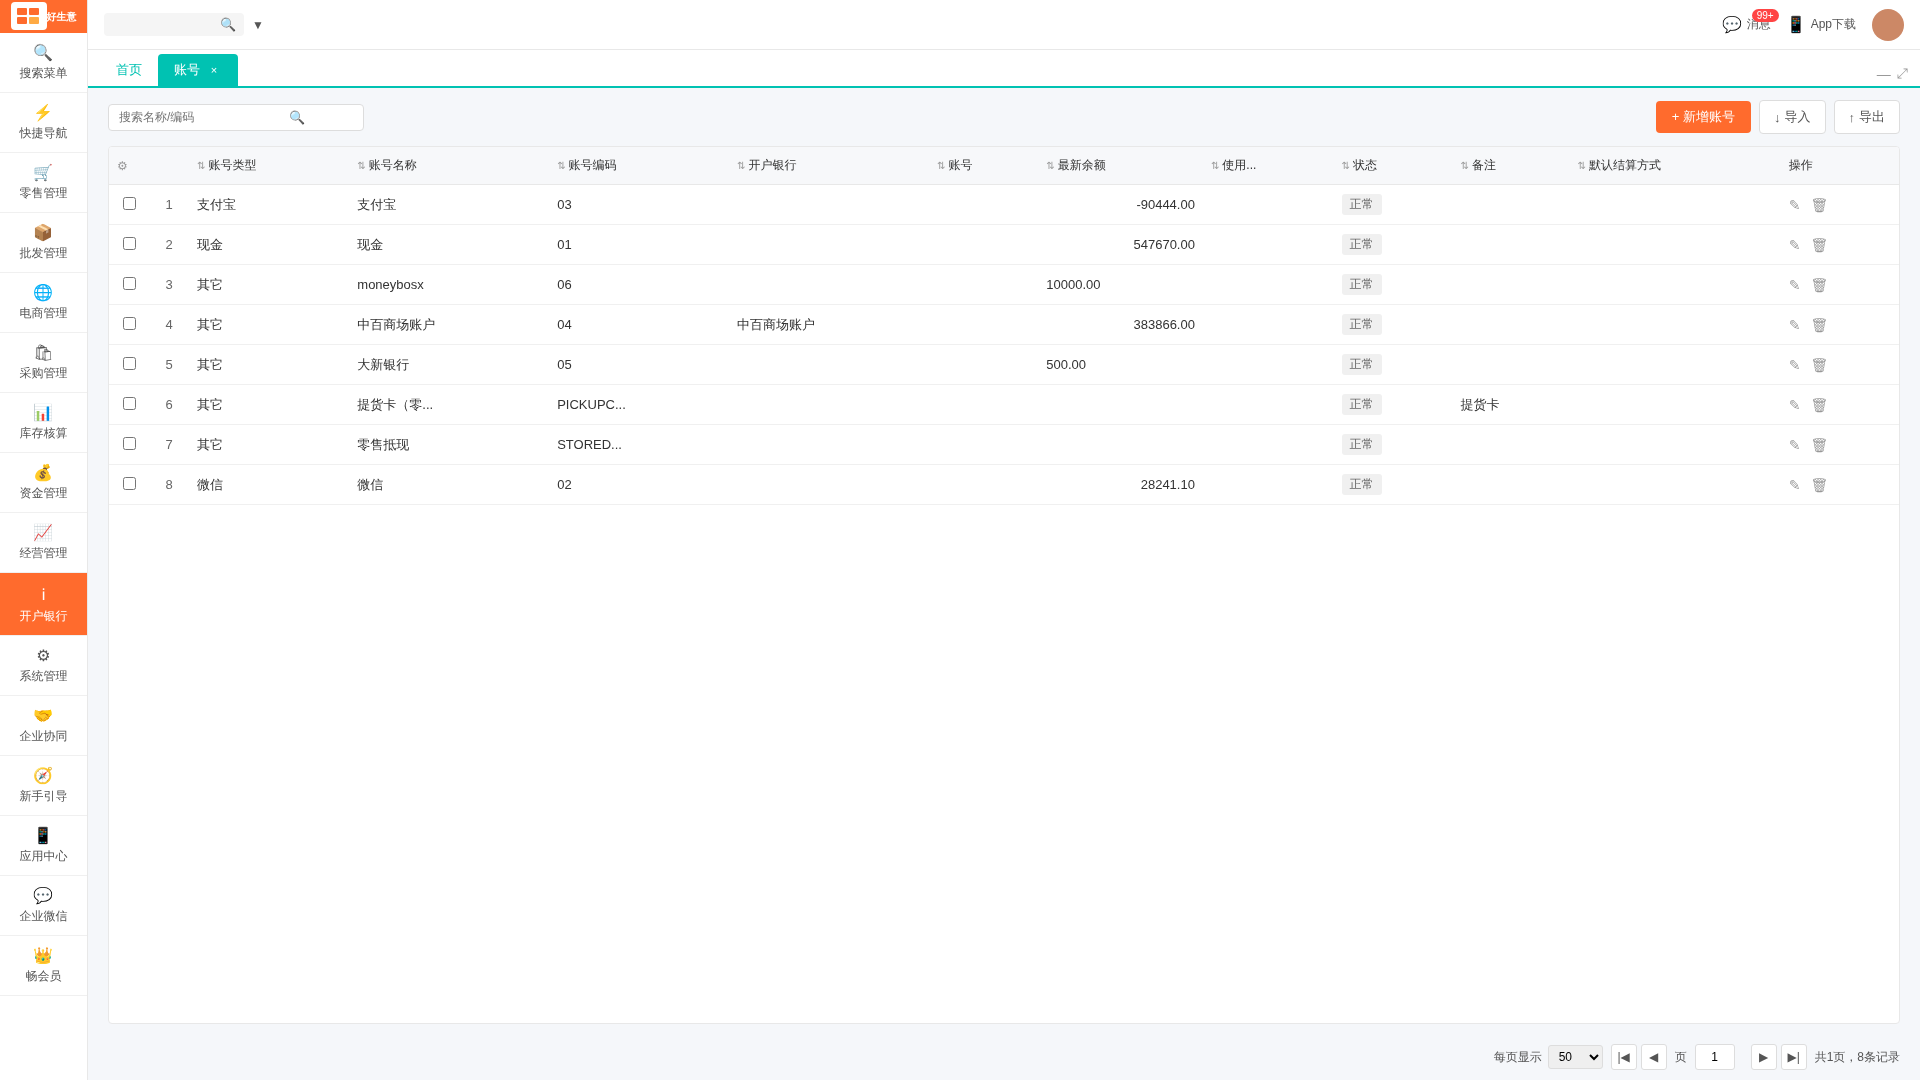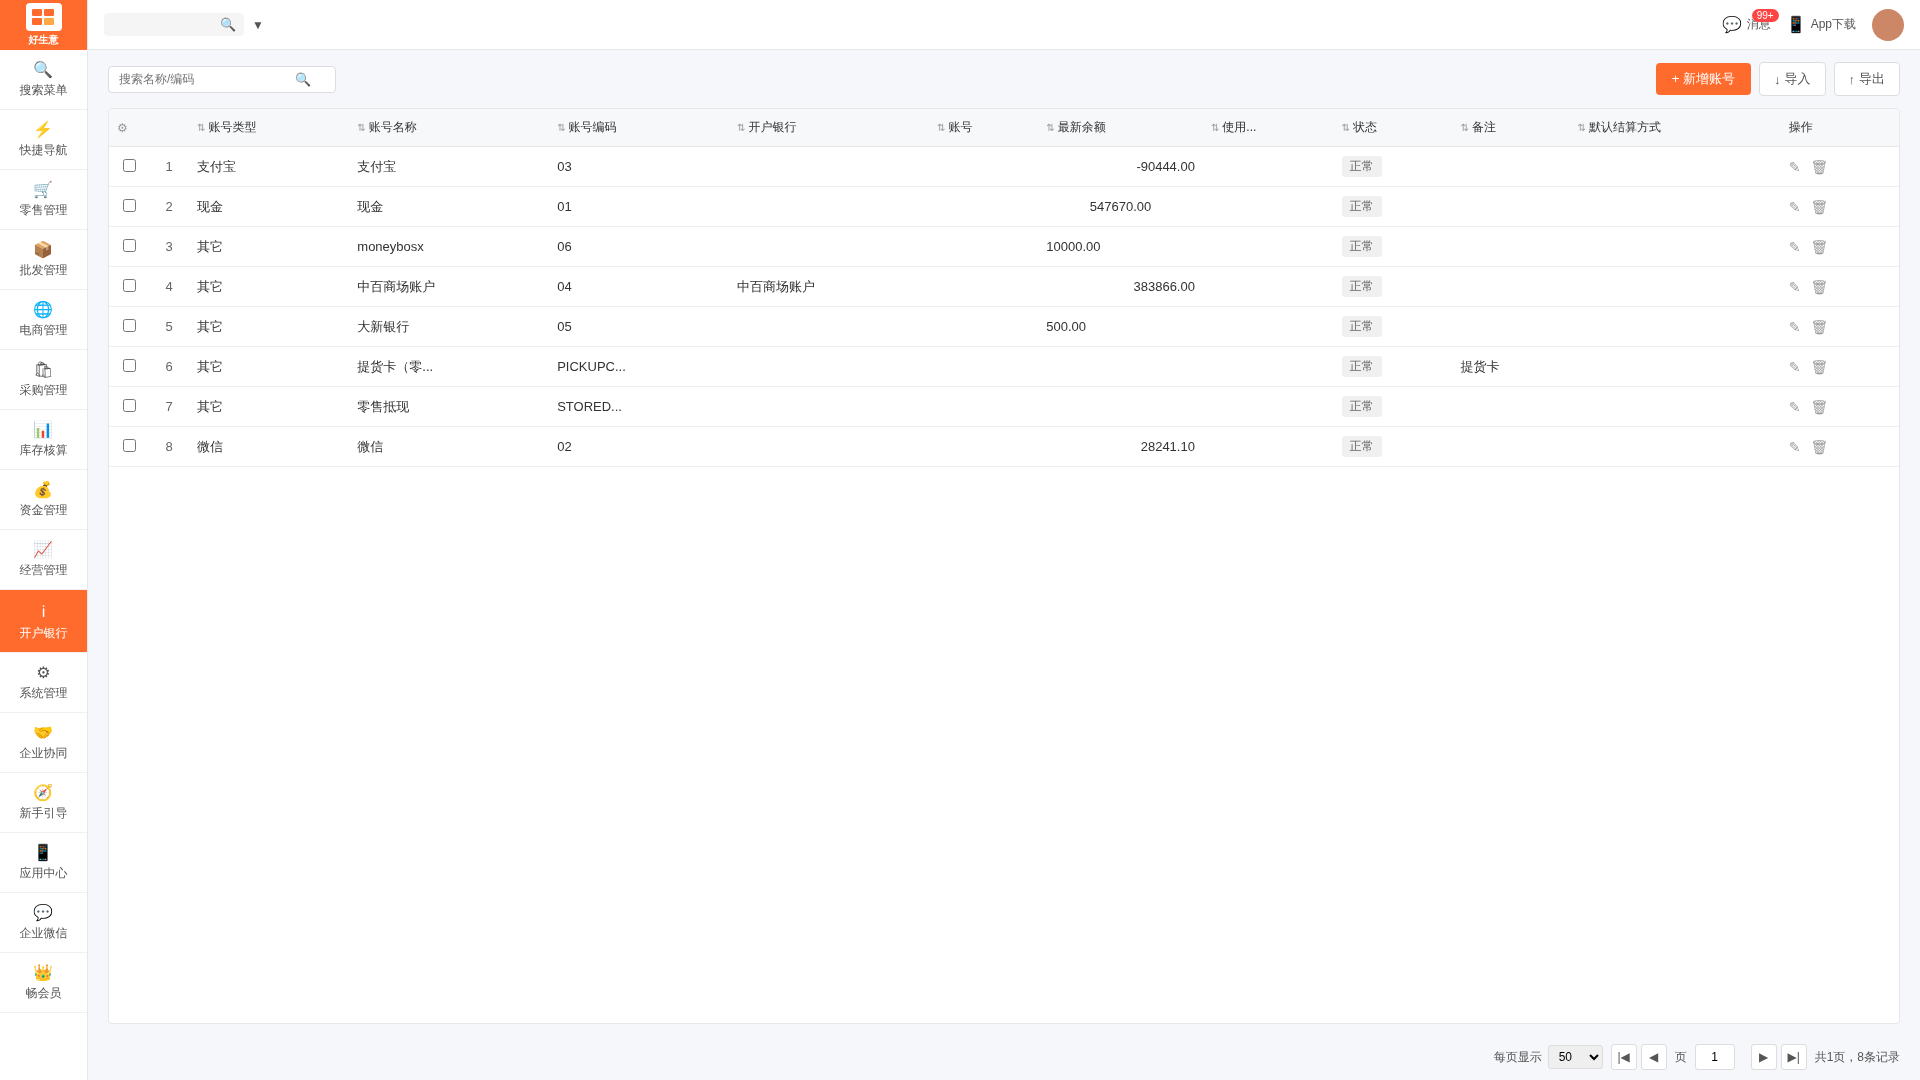--- a/index.html
+++ b/index.html
@@ -8,29 +8,29 @@
     
     .sidebar {
       width: 88px;
       background: #fff;
       display: flex;
       flex-direction: column;
       border-right: 1px solid #e8e8e8;
       flex-shrink: 0;
     }
     .sidebar-logo {
-      height: 50px;
+      height: 33px;
       background: #ff6b2d;
       display: flex;
       align-items: center;
       justify-content: center;
       color: #fff;
       font-weight: bold;
       font-size: 12px;
-      flex-direction: column;
+      flex-direction: row;
     }
     .sidebar-logo .logo-icon {
       width: 36px;
       height: 28px;
       background: #fff;
       border-radius: 4px;
       display: flex;
       align-items: center;
       justify-content: center;
       margin-bottom: 2px;
@@ -146,22 +146,21 @@
       align-items: center;
       gap: 4px;
     }
     .search-input-wrap {
       display: flex;
       align-items: center;
       background: #fff;
       border: 1px solid #ddd;
       border-radius: 4px;
       padding: 5px 10px;
-      gap: 6px;
-      width: 228px;
+      width: 256px;
     }
     .search-input-wrap input { border: none; outline: none; font-size: 12px; width: 170px; color: #999; }
 
     
     .table-area {
       flex: 1;
       background: #fff;
       margin: 0 20px 10px;
       border-radius: 4px;
       overflow: auto;
@@ -366,20 +365,34 @@
         <span class="msg-badge">99+</span>
       </div>
       <div class="app-btn">
         <span style="font-size:16px;">📱</span>
         <span>App下载</span>
       </div>
       <div class="avatar"></div>
     </div>
   </div>
 
+  <div class="tabbar">
+    <div class="tab tab-home">
+      <span>首页</span>
+    </div>
+    <div class="tab active">
+      <span>账号</span>
+      <span class="tab-close-btn">×</span>
+    </div>
+    <div style="flex:1"></div>
+    <div style="display:flex;align-items:center;gap:6px;padding-bottom:4px;">
+      <span style="cursor:pointer;color:#999;font-size:14px;">—</span>
+      <span style="cursor:pointer;color:#999;font-size:14px;">⤢</span>
+    </div>
+  </div>
 
   <div class="content-wrapper">
 
     <div class="page-header">
 
       <div style="flex:1;">
         <div class="search-input-wrap">
           <input type="text" placeholder="搜索名称/编码" style="">
           <span style="color:#ccc;">🔍</span>
         </div>
@@ -498,21 +511,21 @@
             <tr>
       <td style="text-align:center;">
         <input type="checkbox" style="">
       </td>
       <td class="td-no">2</td>
       <td>现金</td>
       <td>现金</td>
       <td>01</td>
       <td></td>
       <td></td>
-      <td style="text-align:center;">547670.00</td>
+      <td style="text-align:right;">547670.00</td>
       <td></td>
       <td>
         <span class="status-badge">正常</span>
       </td>
       <td></td>
       <td></td>
       <td>
         <div class="action-icons">
           <span class="action-icon" title="编辑">✎</span>
           <span class="action-icon" title="删除">🗑</span>

